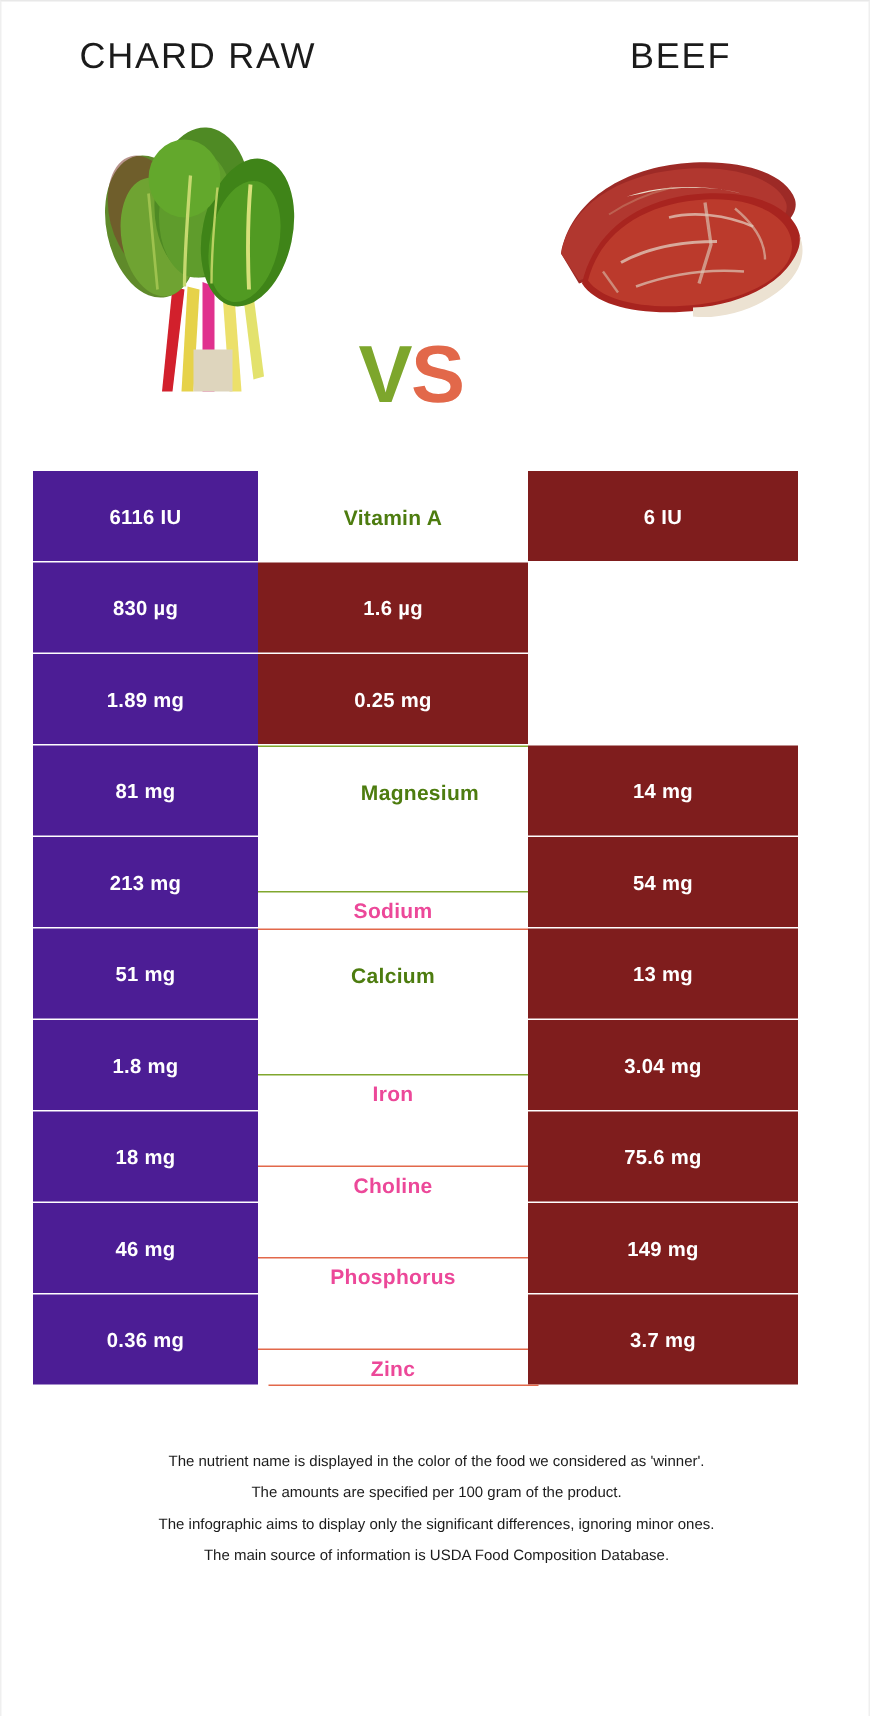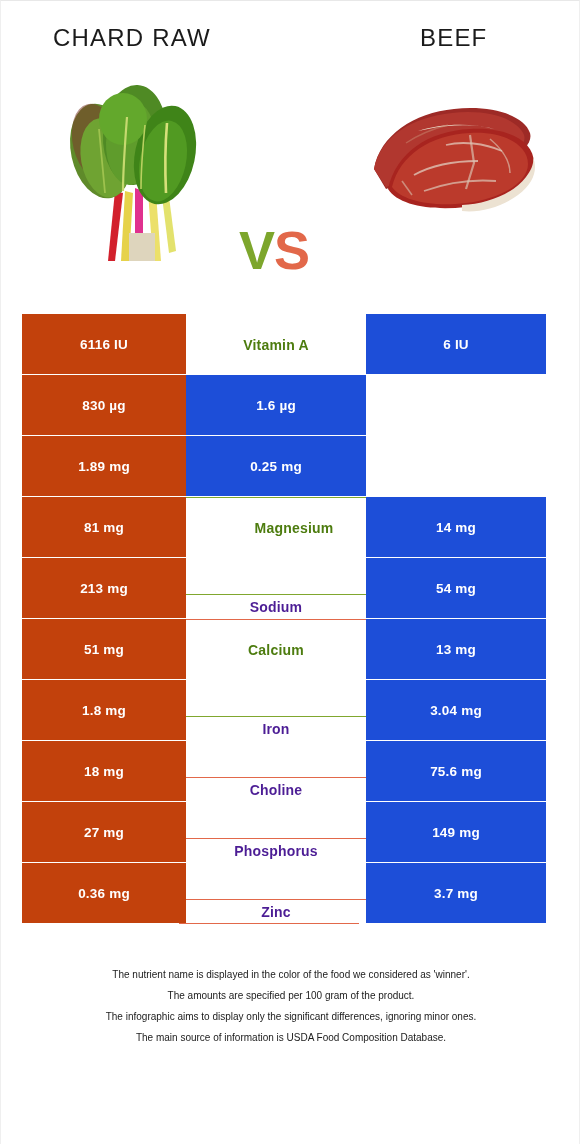--- a/index.html
+++ b/index.html
@@ -84,36 +84,36 @@
   }
   .cell {
     display: flex;
     align-items: center;
     justify-content: center;
     font-size: 13.5px;
     font-weight: bold;
     letter-spacing: 0.2px;
   }
   .cell-left {
-    width: 164px;
-    background: #c2410c;
+    width: 150px;
+    background: #4c1d95;
     color: #ffffff;
   }
   .cell-name {
     width: 180px;
     background: #ffffff;
     color: #4d7c0f;
     border-top: 1px solid #80a72e;
     font-size: 14px;
   }
   .row:first-child .cell-name { border-top: 1px solid transparent; }
-  .cell-name.win-beef { color: #4c1d95; margin-top: 36px; }
+  .cell-name.win-beef { color: #ec4899; margin-top: 36px; }
   .cell-right {
     width: 180px;
-    background: #1d4ed8;
+    background: #7f1d1d;
     color: #ffffff;
   }
   .table-bottom-rule {
     position: absolute;
     left: 178px;
     top: 922px;
     width: 180px;
     height: 1px;
     background: #e2684a;
   }
@@ -227,21 +227,21 @@
       <div class="cell cell-left">1.8 mg</div>
       <div class="cell cell-name win-beef" style="border-top-color: rgb(128, 167, 46);">Iron</div>
       <div class="cell cell-right">3.04 mg</div>
     </div>
     <div class="row">
       <div class="cell cell-left">18 mg</div>
       <div class="cell cell-name win-beef" style="border-top-color: rgb(226, 104, 74);">Choline</div>
       <div class="cell cell-right">75.6 mg</div>
     </div>
     <div class="row">
-      <div class="cell cell-left">27 mg</div>
+      <div class="cell cell-left">46 mg</div>
       <div class="cell cell-name win-beef" style="border-top-color: rgb(226, 104, 74);">Phosphorus</div>
       <div class="cell cell-right">149 mg</div>
     </div>
     <div class="row">
       <div class="cell cell-left">0.36 mg</div>
       <div class="cell cell-name win-beef" style="border-top-color: rgb(226, 104, 74);">Zinc</div>
       <div class="cell cell-right">3.7 mg</div>
     </div>
   </div>
 <div class="table-bottom-rule"></div>

